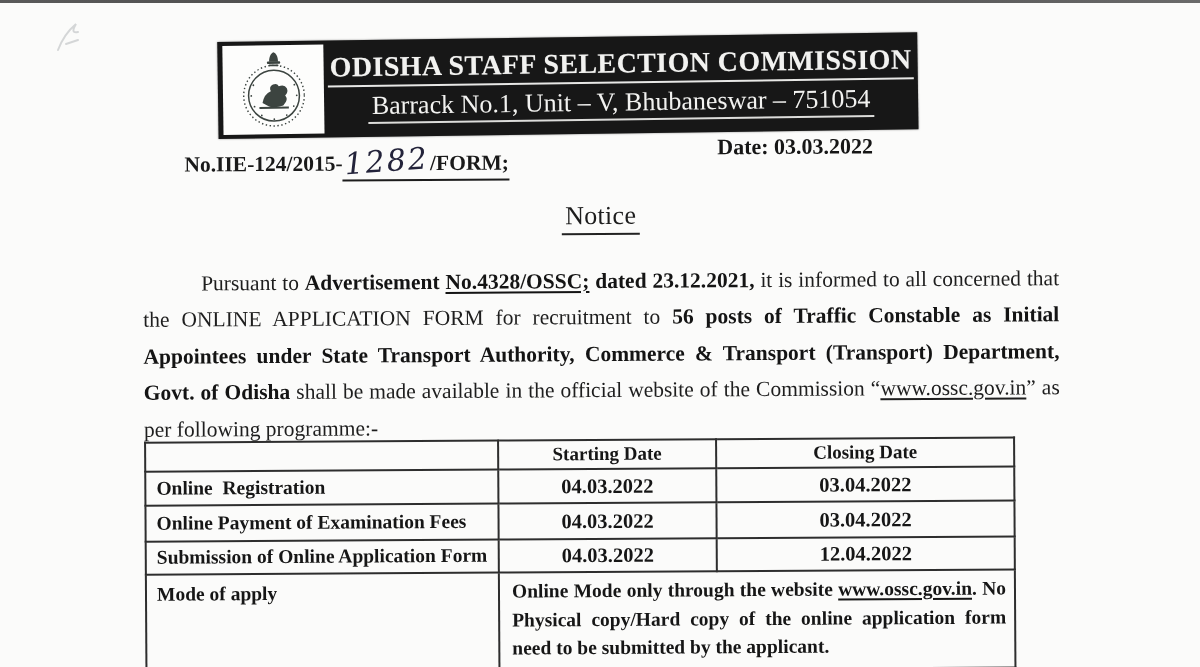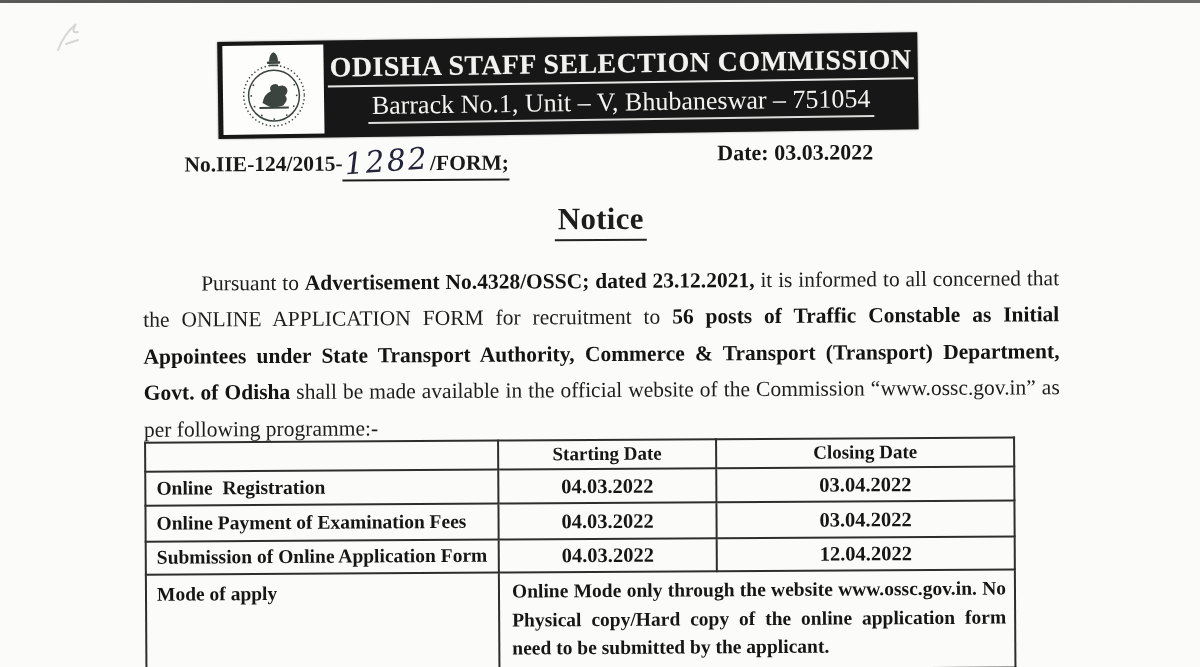--- a/index.html
+++ b/index.html
@@ -43,35 +43,35 @@
     border-bottom:2px solid #dcdcda;padding:0 4px 1px 4px;display:inline-block;
   }
   
   .ref-line{position:absolute;left:185px;top:141px;font-size:21.5px;font-weight:700;color:#191919;}
   .ref-underlined{border-bottom:2.5px solid #1c1c1c;padding:0 1px 4px 2px;}
   .handwritten{
     display:inline-block;font-family:"DejaVu Serif",serif;font-style:italic;
     font-size:30px;font-weight:400;color:#23233a;
     transform:rotate(-4deg) translateY(1px);letter-spacing:2px;margin-right:1px;
   }
-  .date-line{position:absolute;left:718px;top:141px;font-size:22px;font-weight:700;color:#161616;}
+  .date-line{position:absolute;left:718px;top:135px;font-size:22px;font-weight:700;color:#161616;}
   
   .notice-title-wrap{position:absolute;left:143px;top:201px;width:916px;text-align:center;}
   .notice-title{
-    font-size:31px;font-weight:700;display:inline-block;
+    font-size:26px;font-weight:400;display:inline-block;
     border-bottom:2.5px solid #222;padding:0 3px 2px 3px;letter-spacing:.3px;
   }
   
   .notice-body{
     position:absolute;left:143px;top:241px;width:916px;
     font-size:21.5px;line-height:36.5px;text-align:justify;text-indent:58px;
     color:#1e1e1e;
   }
   .notice-body b{color:#141414;}
-  .u{text-underline-offset:3px;text-decoration-thickness:1.5px;}
+  .u{text-decoration:underline;text-underline-offset:3px;text-decoration-thickness:1.5px;}
   
   table.schedule{
     position:absolute;left:143px;top:439px;border-collapse:collapse;
     width:869px;table-layout:fixed;color:#161616;
   }
   table.schedule th,table.schedule td{border:2px solid #2e2e2e;}
   col.c1{width:353px;} col.c2{width:218px;} col.c3{width:298px;}
   th.colhead{height:24px;font-size:19px;font-weight:700;text-align:center;padding:1px 0 2px 0;}
   td.rowlabel{
     font-size:19.5px;font-weight:700;text-align:left;padding:2px 4px 3px 10px;

